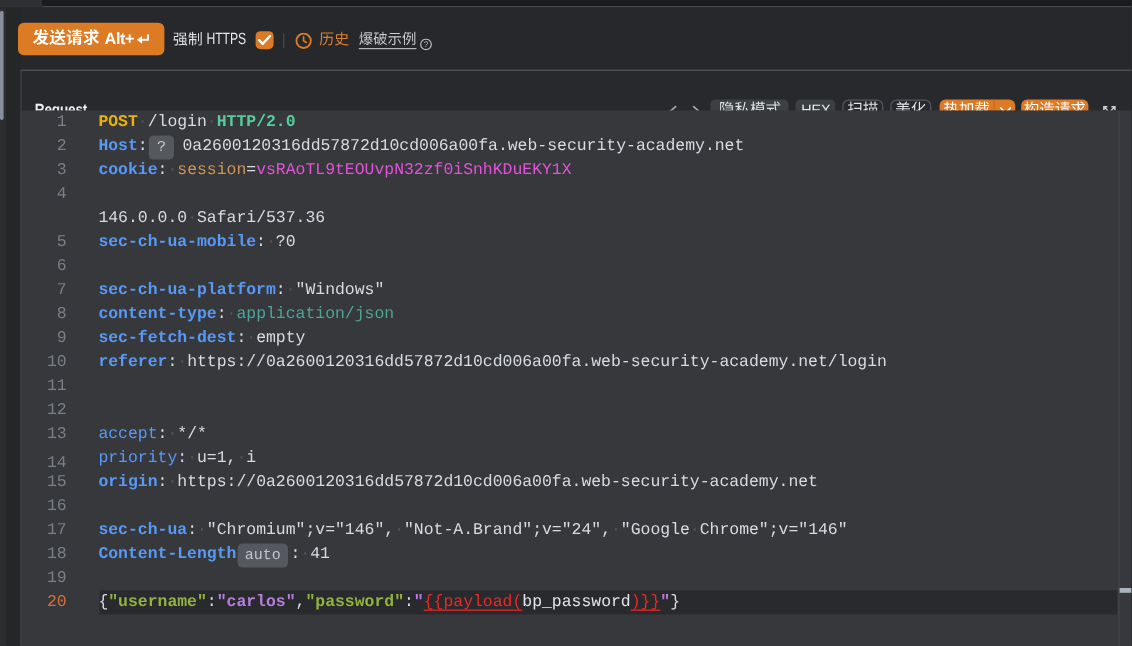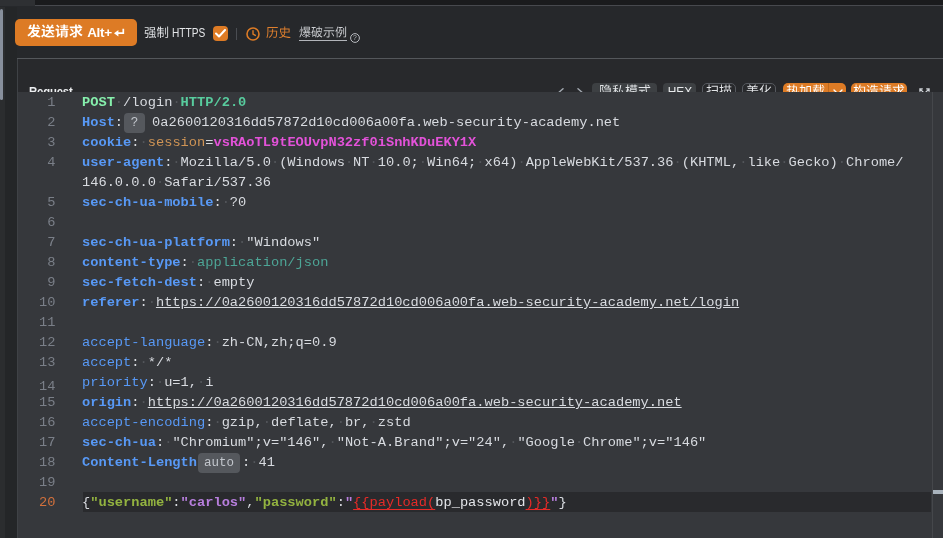--- a/index.html
+++ b/index.html
@@ -32,26 +32,26 @@
 .abtn{position:absolute;top:8px;height:18.5px;border-radius:5px;background:#dd7b25;display:flex;align-items:center;justify-content:center}
 
 #editor{position:absolute;left:0;top:33px;width:926px;height:447px;background:#36383c;overflow:hidden}
 .gn{position:absolute;left:0;width:38.5px;height:14px;line-height:14px;text-align:right;color:#7a7f88;font:13.7px "Liberation Mono",monospace}
 .gn.cur{color:#d3713c}
 #curline{position:absolute;left:66px;top:400px;width:848px;height:20px;background:#292a2d}
 .cl{position:absolute;left:65px;height:14px;line-height:14px;white-space:pre;color:#d8dbe0;font:13.7px "Liberation Mono",monospace}
 .cl i{font-style:normal;color:#53565b}
 .k{color:#5899f6;font-weight:bold}
 .kn{color:#5899f6}
-.rd{color:#86efac;font-weight:bold}
+.rd{color:#eab308;font-weight:bold}
 .gr{color:#58cc9e;font-weight:bold}
 .te{color:#4da596}
 .or{color:#cf9455}
-.pk{color:#e352d9;font-weight:bold}
-.ln{text-decoration:underline}
+.pk{color:#e352d9;font-weight:normal}
+.ln{}
 .jk{color:#93b340;font-weight:bold}
 .js{color:#b77edd;font-weight:bold}
 .tg{color:#e62b28;font-weight:normal;text-decoration:underline;text-decoration-color:#e62b28;text-decoration-skip-ink:none;text-underline-offset:2.5px}
 .wb{color:#e3e5e9;font-weight:normal}
 .bdg{display:inline-block;height:20px;padding-top:3px;line-height:17px;background:#55585d;color:#c2c6cc;border-radius:4px;text-align:center;font:12.5px "Liberation Mono",monospace;vertical-align:top;margin-top:-2px}
 .qb{width:21px;margin-left:1px;margin-right:7px}
 .ab{width:42px;margin-left:1px;margin-right:2px}
 #vline{position:absolute;left:915px;top:0;width:1px;height:447px;background:#45474b}
 #vmark{position:absolute;left:916px;top:398px;width:10px;height:4px;background:#a9b3bd}
 </style></head>
@@ -175,30 +175,27 @@
       <div class="gn" style="top:287px">14</div>
       <div class="gn" style="top:303px">15</div>
       <div class="gn" style="top:323px">16</div>
       <div class="gn" style="top:343px">17</div>
       <div class="gn" style="top:363px">18</div>
       <div class="gn" style="top:383px">19</div>
       <div class="gn cur" style="top:403px">20</div>
     <div class="cl" style="top:3px"><span class="rd">POST</span><i>·</i>/login<i>·</i><span class="gr">HTTP/2.0</span></div>
       <div class="cl" style="top:23px"><span class="k">Host</span>:<span class="bdg qb">?</span>0a2600120316dd57872d10cd006a00fa.web-security-academy.net</div>
       <div class="cl" style="top:43px"><span class="k">cookie</span>:<i>·</i><span class="or">session</span>=<span class="pk">vsRAoTL9tEOUvpN32zf0iSnhKDuEKY1X</span></div>
-      <div class="cl" style="top:63px"><span class="k">user-agent</span>:<i>·</i>Mozilla/5.0<i>·</i>(Windows<i>·</i>NT<i>·</i>10.0;<i>·</i>Win64;<i>·</i>x64)<i>·</i>AppleWebKit/537.36<i>·</i>(KHTML,<i>·</i>like<i>·</i>Gecko)<i>·</i>Chrome/</div>
       <div class="cl" style="top:83px">146.0.0.0<i>·</i>Safari/537.36</div>
       <div class="cl" style="top:103px"><span class="k">sec-ch-ua-mobile</span>:<i>·</i>?0</div>
       <div class="cl" style="top:143px"><span class="k">sec-ch-ua-platform</span>:<i>·</i>"Windows"</div>
       <div class="cl" style="top:183px"><span class="k">sec-fetch-dest</span>:<i>·</i>empty</div>
       <div class="cl" style="top:163px"><span class="k">content-type</span>:<i>·</i><span class="te">application/json</span></div>
       <div class="cl" style="top:203px"><span class="k">referer</span>:<i>·</i><span class="ln">https://0a2600120316dd57872d10cd006a00fa.web-security-academy.net/login</span></div>
-      <div class="cl" style="top:243px"><span class="kn">accept-language</span>:<i>·</i>zh-CN,zh;q=0.9</div>
       <div class="cl" style="top:263px"><span class="kn">accept</span>:<i>·</i>*/*</div>
       <div class="cl" style="top:283px"><span class="kn">priority</span>:<i>·</i>u=1,<i>·</i>i</div>
       <div class="cl" style="top:303px"><span class="k">origin</span>:<i>·</i><span class="ln">https://0a2600120316dd57872d10cd006a00fa.web-security-academy.net</span></div>
-      <div class="cl" style="top:323px"><span class="kn">accept-encoding</span>:<i>·</i>gzip,<i>·</i>deflate,<i>·</i>br,<i>·</i>zstd</div>
       <div class="cl" style="top:343px"><span class="k">sec-ch-ua</span>:<i>·</i>"Chromium";v="146",<i>·</i>"Not-A.Brand";v="24",<i>·</i>"Google<i>·</i>Chrome";v="146"</div>
       <div class="cl" style="top:363px"><span class="k">Content-Length</span><span class="bdg ab">auto</span>:<i>·</i>41</div>
       <div class="cl" style="top:403px">{<span class="jk">"username"</span>:<span class="js">"carlos"</span>,<span class="jk">"password"</span>:<span class="js">"</span><span class="tg">{{payload(</span><span class="wb">bp_password</span><span class="tg">)}}</span><span class="js">"</span>}</div>
     <div id="vline"></div>
       <div id="vmark"></div>
   </div>
 </div>
 </body></html>

